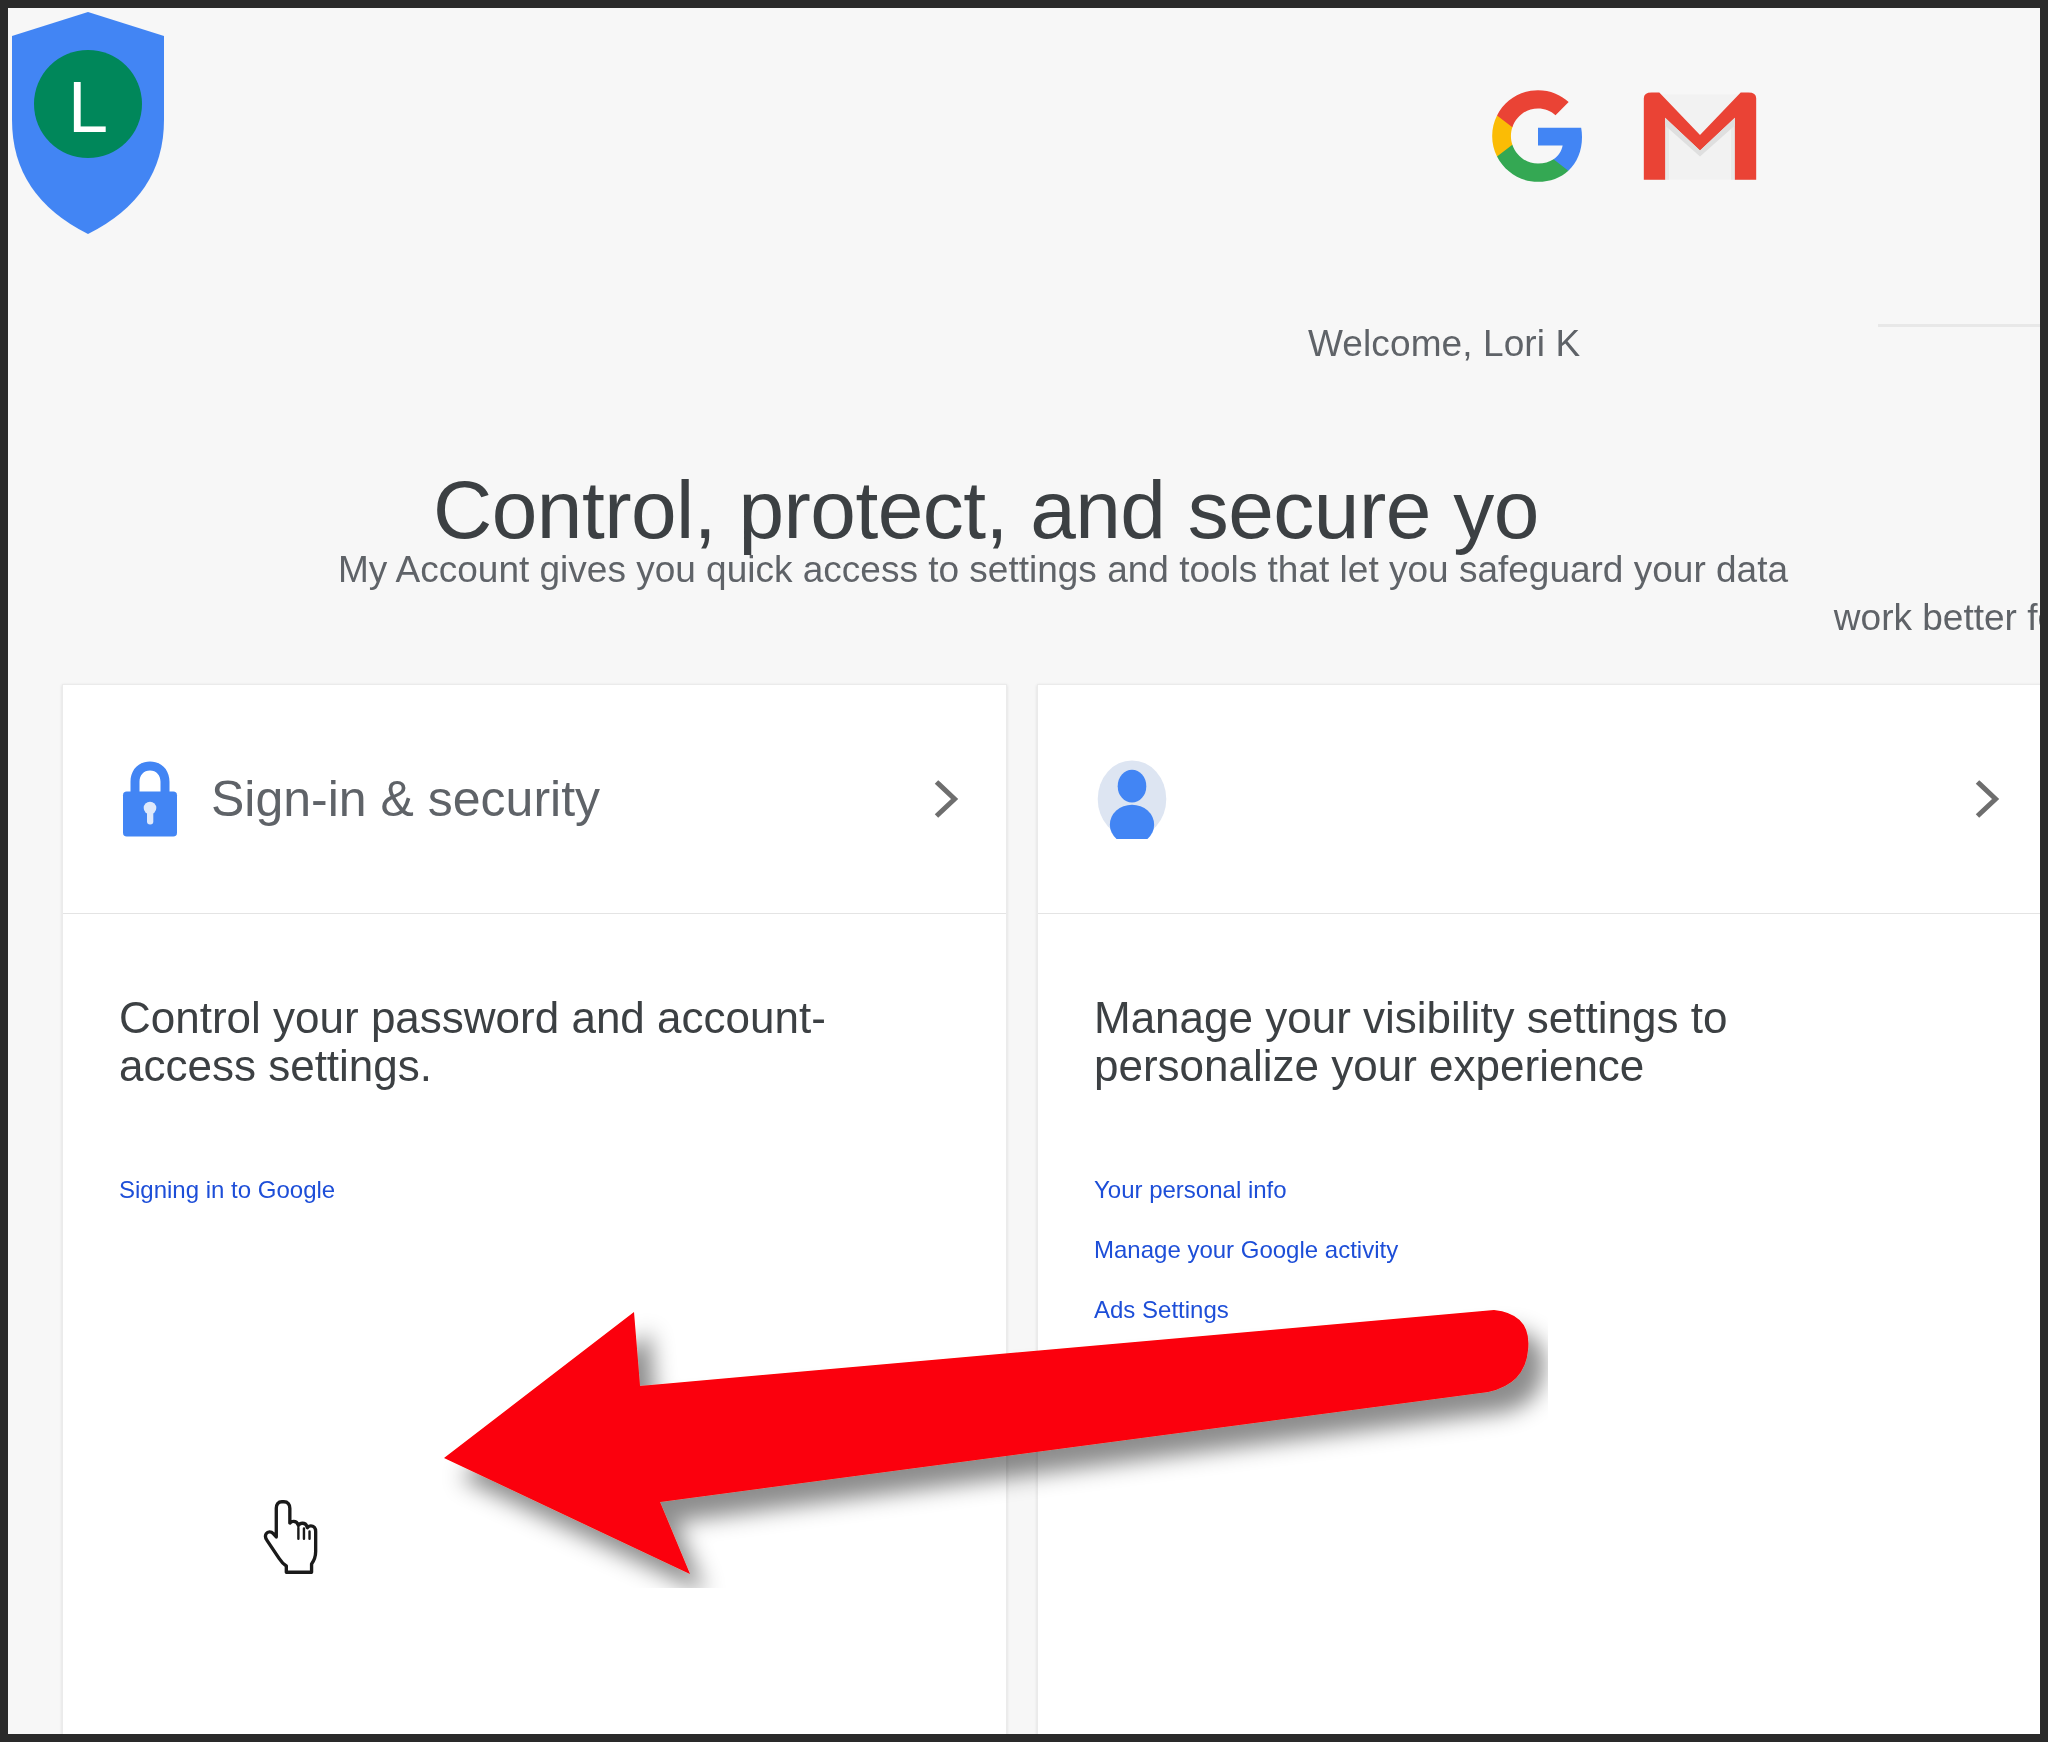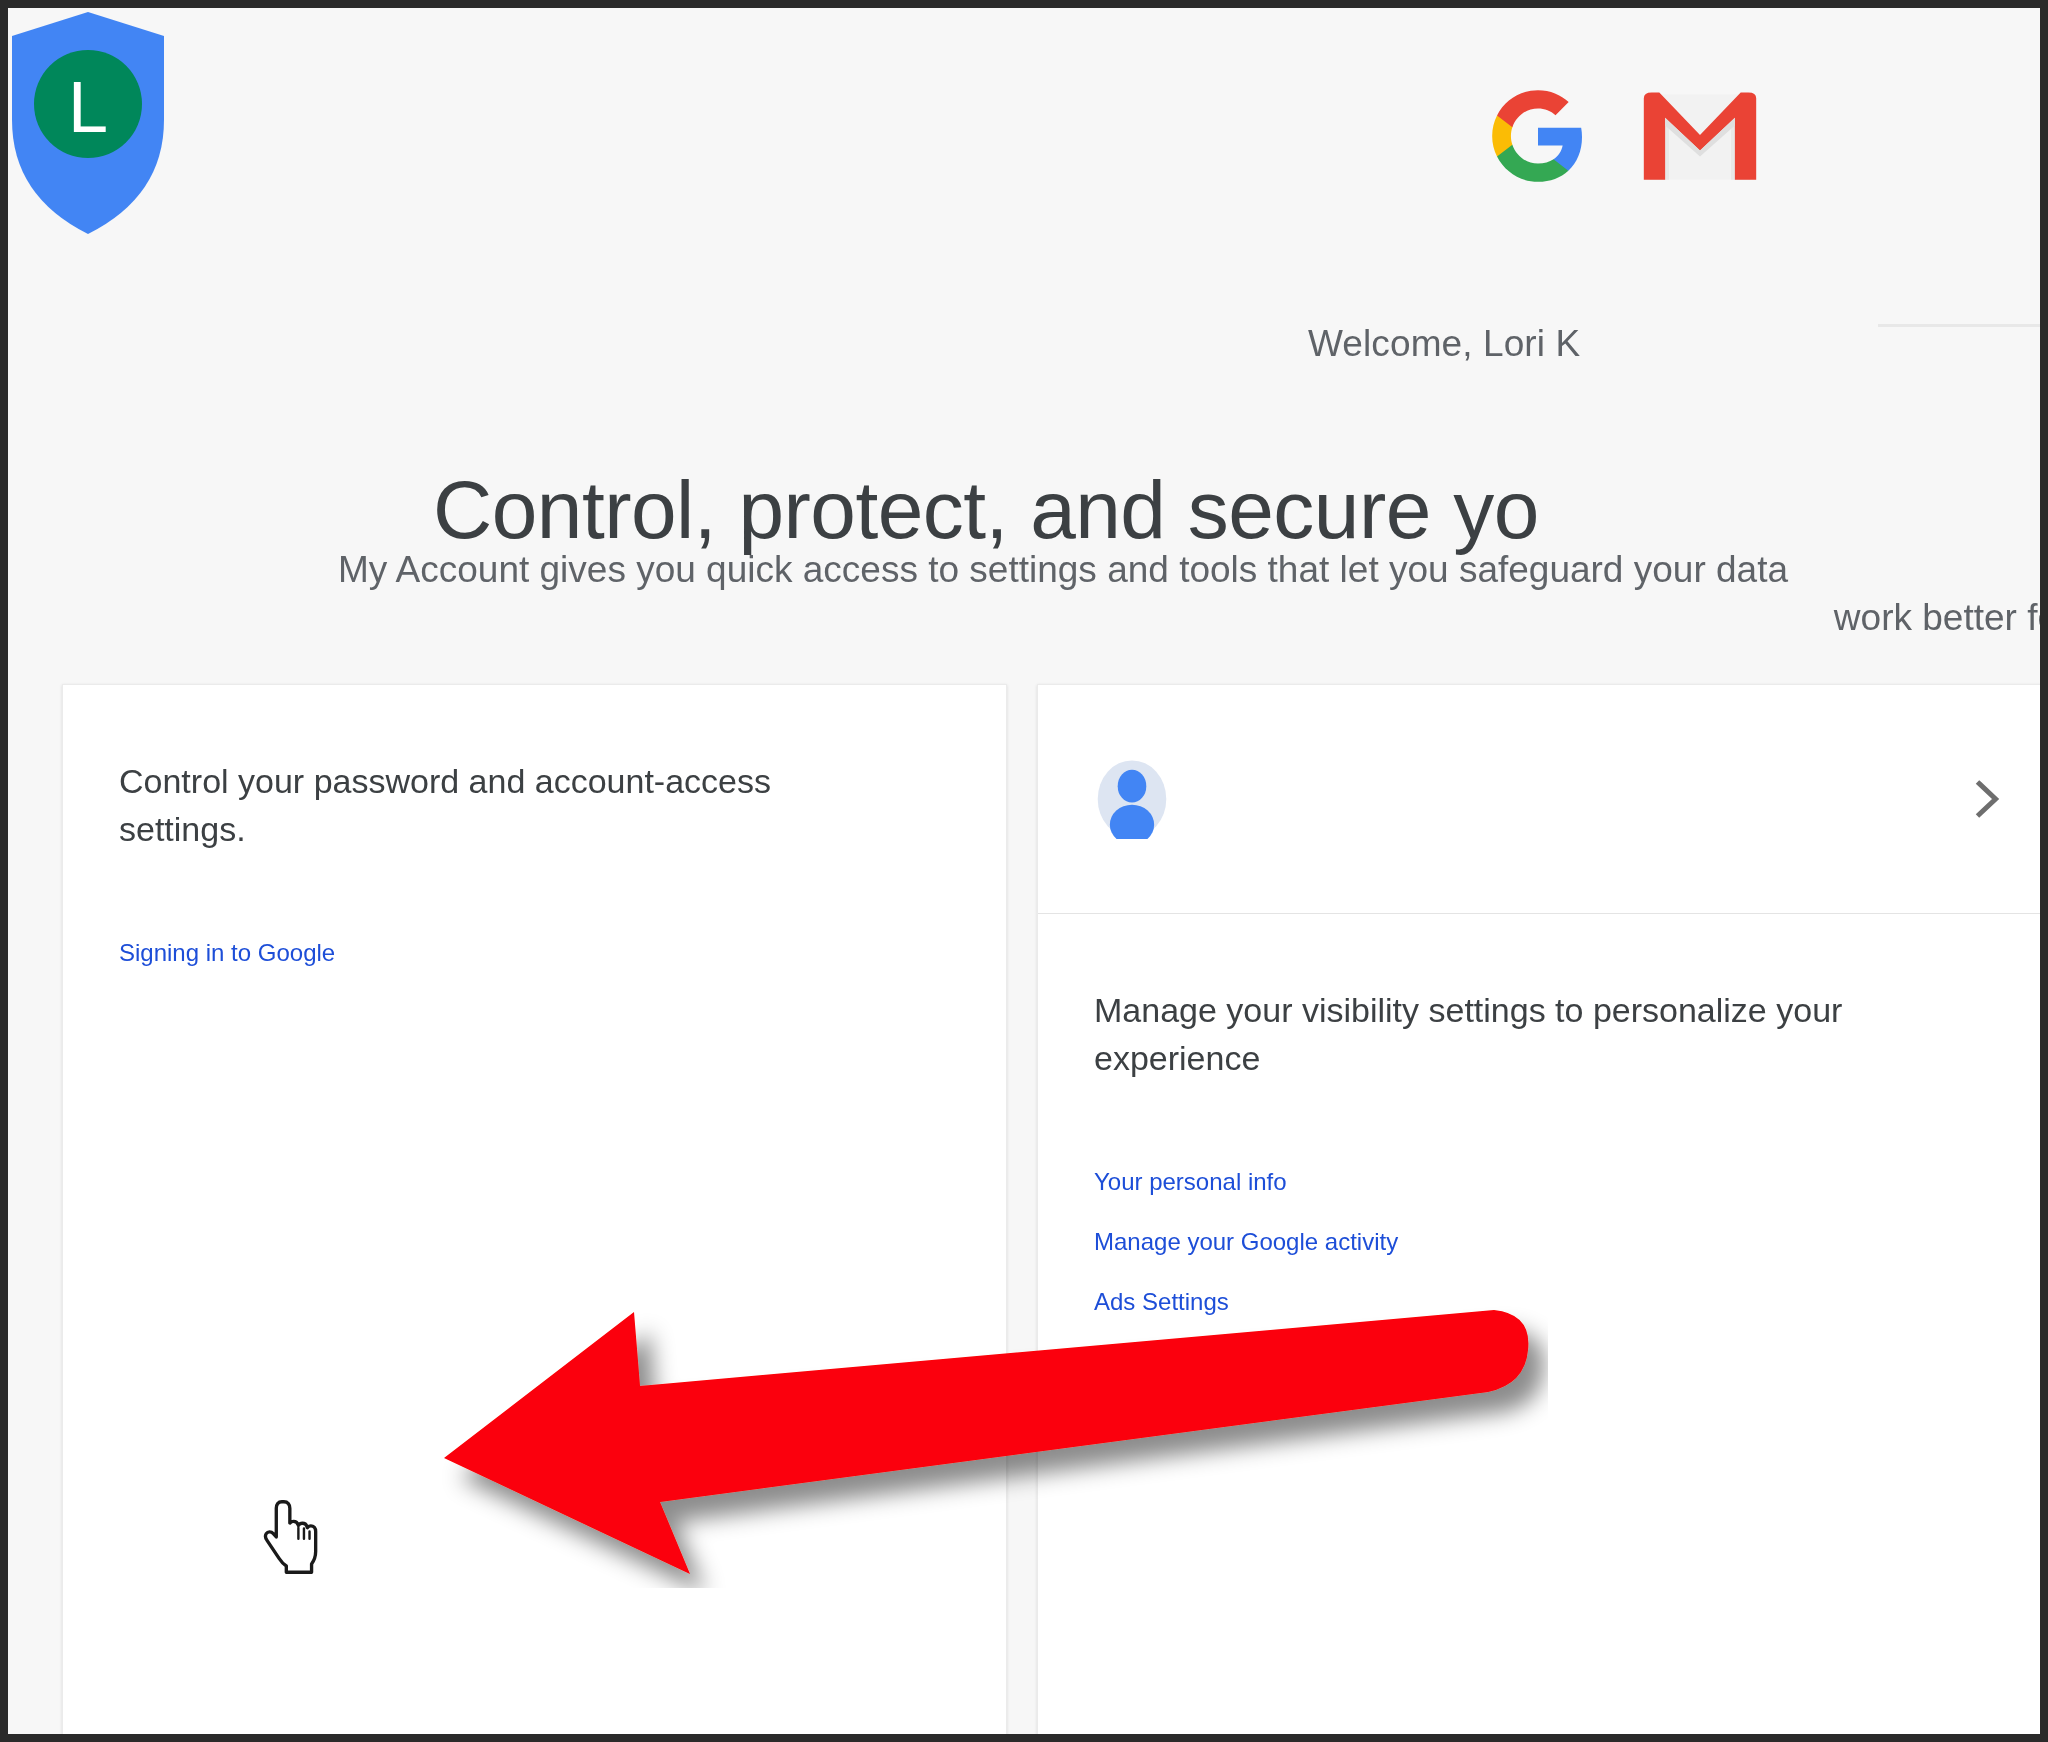--- a/index.html
+++ b/index.html
@@ -109,24 +109,24 @@
   .chevron {
     position: absolute;
     right: 38px;
     top: 50%;
     transform: translateY(-50%);
     width: 46px;
     height: 46px;
   }
   .card-body { padding: 72px 52px 0 56px; }
   .card-desc {
-    font-size: 34px;
+    font-size: 44px;
     line-height: 48px;
     color: #3c4043;
-    margin: 0 0 86px 0;
+    margin: 8px 0 86px 0;
     max-width: 760px;
   }
   .card-links { display: block; }
   .card-links a {
     display: block;
     font-size: 24px;
     color: #1d4ed8;
     text-decoration: none;
     margin-bottom: 32px;
     white-space: nowrap;
@@ -195,20 +195,36 @@
   <div id="welcome">Welcome, Lori K</div>
 
   <h1 id="hero-title">Control, protect, and secure yo</h1>
 
   <div id="hero-sub">
     <span class="l1">My Account gives you quick access to settings and tools that let you safeguard your data</span>
     <span class="l2">work better fo</span>
   </div>
 
   <div id="card-security" class="card">
+    <div class="card-head">
+      <span class="lock-icon">
+        <svg viewBox="0 0 44 52" width="66" height="78" aria-hidden="true">
+          <path d="M22 1 C13.7 1 9 7.2 9 14.5 L9 22 L15 22 L15 14.5 C15 10.2 17.8 7 22 7 C26.2 7 29 10.2 29 14.5 L29 22 L35 22 L35 14.5 C35 7.2 30.3 1 22 1 Z" fill="#4285f4"></path>
+          <rect x="4" y="21" width="36" height="30" rx="2.5" fill="#4285f4"></rect>
+          <circle cx="22" cy="32" r="4.2" fill="#dfe9fb"></circle>
+          <rect x="20" y="33" width="4.2" height="10" rx="2" fill="#dfe9fb"></rect>
+        </svg>
+      </span>
+      <span class="card-title">Sign-in &amp; security</span>
+      <span class="chevron">
+        <svg viewBox="0 0 24 24" width="46" height="46" aria-hidden="true">
+          <path d="M8.5 4 L17 12 L8.5 20" fill="none" stroke="#6e6e6e" stroke-width="2.6" stroke-linecap="square"></path>
+        </svg>
+      </span>
+    </div>
     <div class="card-body">
       <p class="card-desc">Control your password and account-access settings.</p>
       <div class="card-links">
         <a href="#">Signing in to Google</a>
       </div>
     </div>
   </div>
 
   <div id="card-personal" class="card">
     <div class="card-head">

